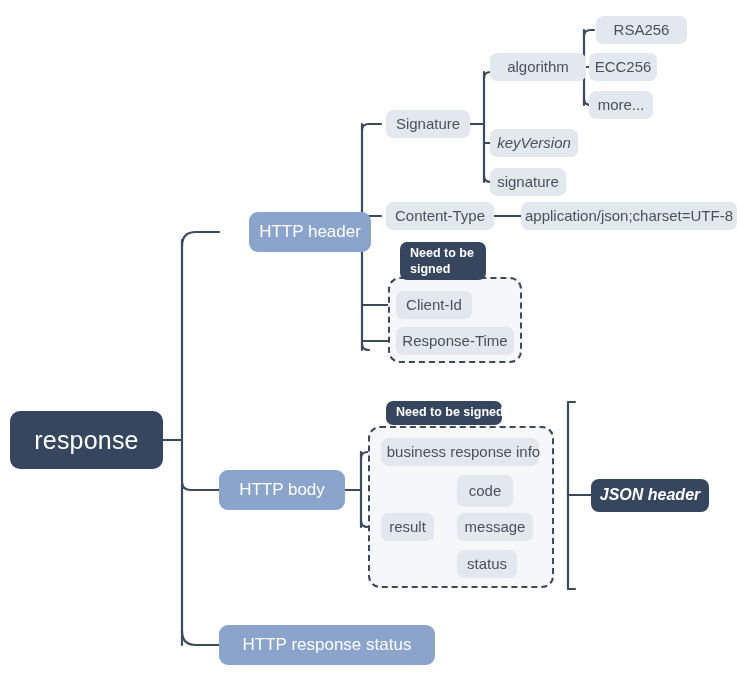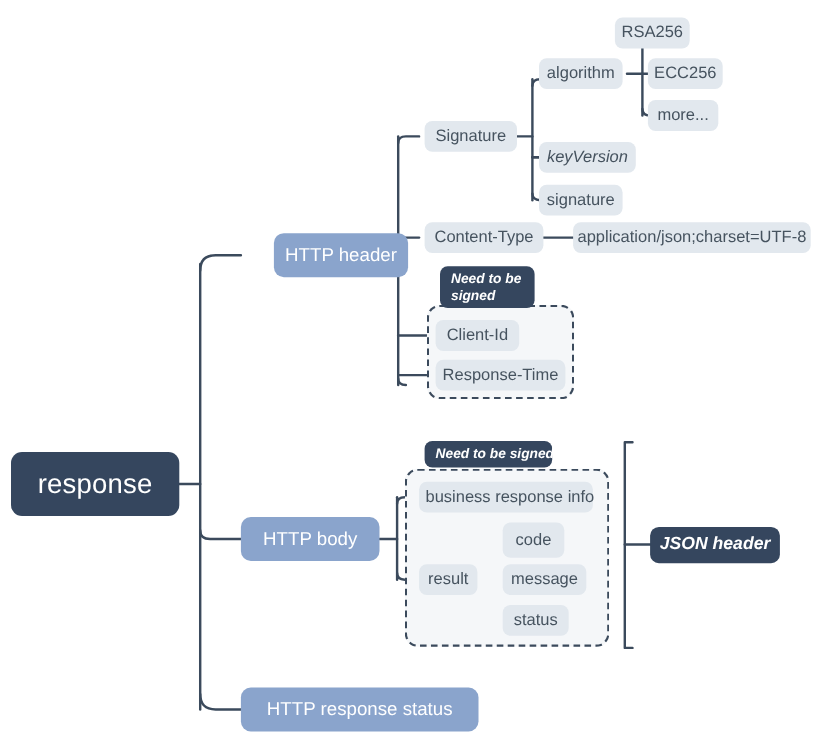--- a/index.html
+++ b/index.html
@@ -23,21 +23,21 @@
   .node.root{
     background:#35465e;color:#ffffff;border-radius:10px;
     font-size:25px;font-weight:400;letter-spacing:.2px;
   }
   .node.branch{
     background:#8aa4cc;color:#ffffff;border-radius:9px;
     font-size:17px;
   }
   .node.tag{
     background:#35465e;color:#ffffff;border-radius:7px;
-    font-size:12.5px;font-weight:bold;font-style:italic;
+    font-size:12.5px;font-weight:bold;
     justify-content:flex-start;text-align:left;
     white-space:normal;line-height:1.25;padding:4px 10px;
     align-items:flex-start;
   }
   .node.tag.one-line{align-items:center;white-space:nowrap;}
   .node.badge{
     background:#35465e;color:#ffffff;border-radius:8px;
     font-size:16px;font-weight:bold;font-style:italic;
   }
   .dashgroup{
@@ -111,23 +111,23 @@
   <div class="node root" style="left:10px;top:411px;width:153px;height:58px;">response</div>
 
   <div class="node branch" style="left:219px;top:212px;width:122px;height:40px;margin-left:30px;">HTTP header</div>
 
   <div class="node branch" style="left:219px;top:470px;width:126px;height:40px;">HTTP body</div>
 
   <div class="node branch" style="left:219px;top:625px;width:216px;height:40px;">HTTP response status</div>
 
   <div class="node" style="left:386px;top:110px;width:84px;height:28px;">Signature</div>
 
-  <div class="node" style="left:490px;top:53px;width:76px;height:28px;">algorithm</div>
+  <div class="node" style="left:490px;top:53px;width:96px;height:28px;">algorithm</div>
 
-  <div class="node" style="left:559px;top:16px;width:68px;height:28px;">RSA256</div>
+  <div class="node" style="left:596px;top:16px;width:91px;height:28px;">RSA256</div>
   <div class="node" style="left:589px;top:53px;width:68px;height:28px;">ECC256</div>
   <div class="node" style="left:589px;top:91px;width:64px;height:28px;">more...</div>
 
   <div class="node" style="left:490px;top:129px;width:88px;height:28px;font-style:italic;">keyVersion</div>
 
   <div class="node" style="left:490px;top:168px;width:76px;height:28px;">signature</div>
 
   <div class="node" style="left:386px;top:202px;width:108px;height:28px;">Content-Type</div>
 
   <div class="node" style="left:521px;top:202px;width:216px;height:28px;">application/json;charset=UTF-8</div>

